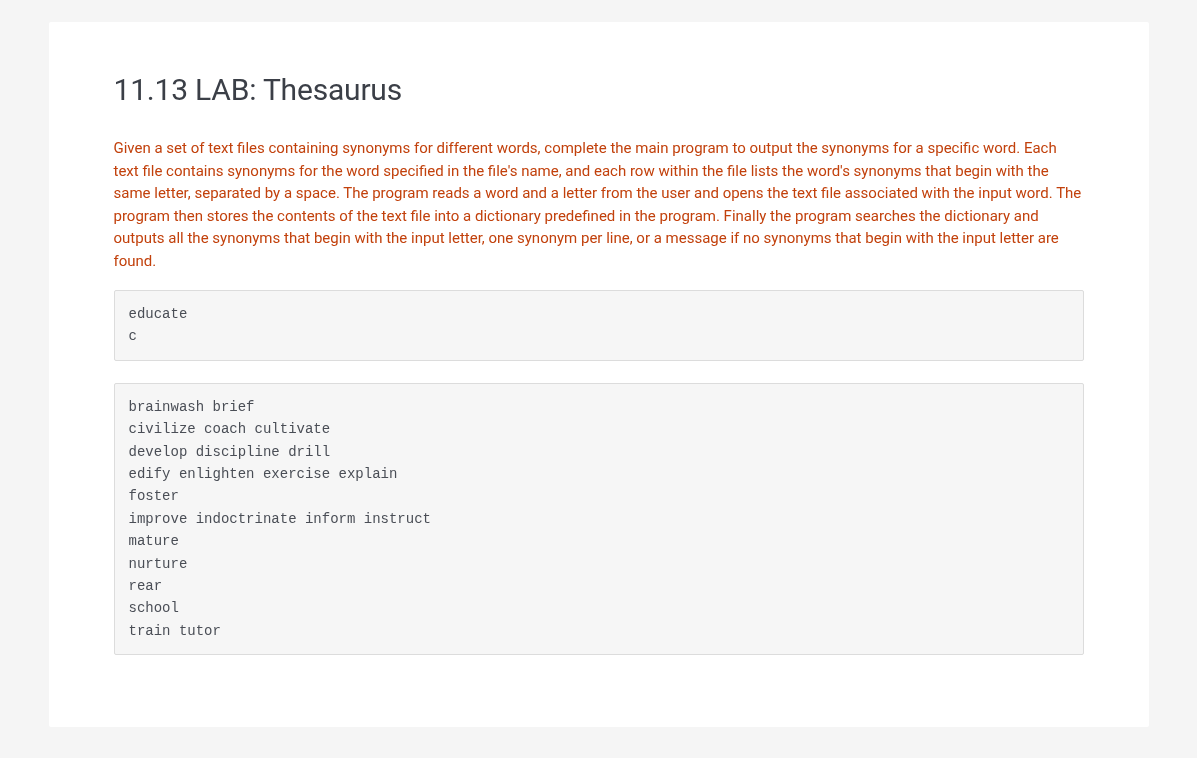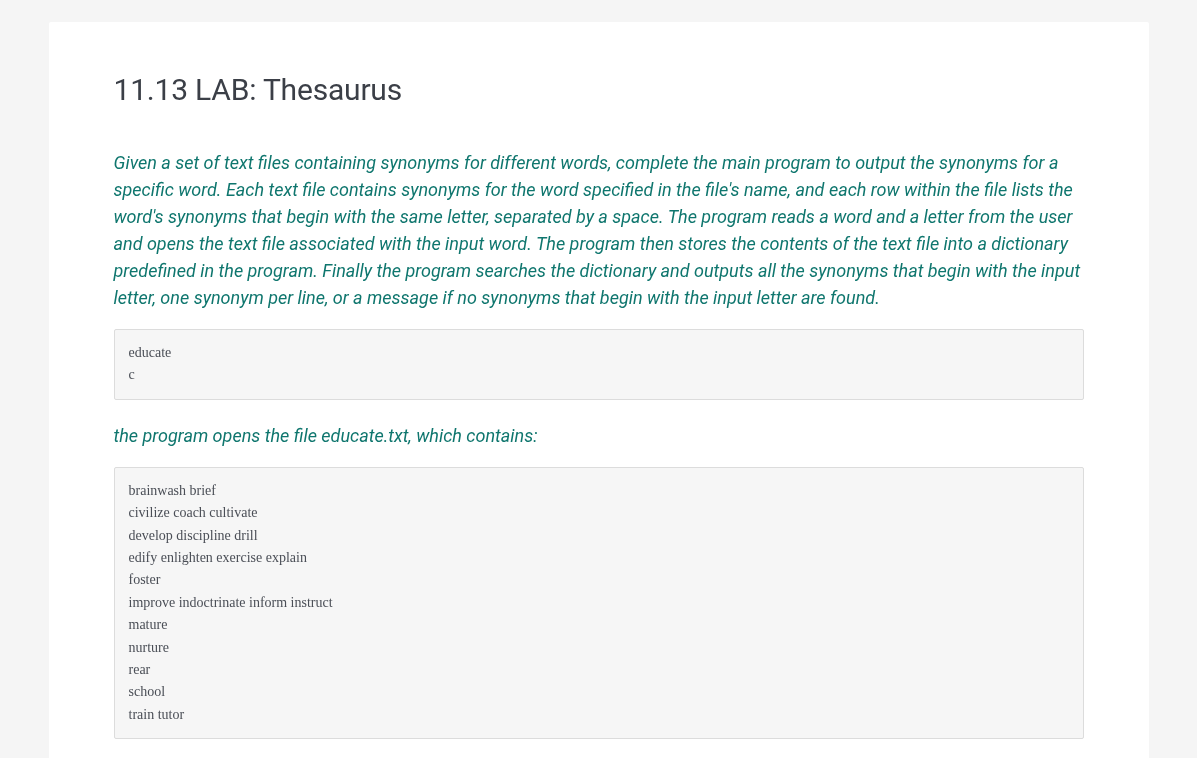--- a/index.html
+++ b/index.html
@@ -17,35 +17,34 @@
       max-width: 1100px;
       margin: 20px auto 0 auto;
       background: #ffffff;
       padding: 50px 65px 50px 65px;
       border-radius: 2px;
     }
     h1.title {
       font-size: 30px;
       font-weight: 400;
       color: #3b3f47;
-      margin-bottom: 42px;
+      margin-bottom: 30px;
       letter-spacing: -0.2px;
     }
     p.body-text {
-      font-size: 18px;
+      font-size: 15px;
       line-height: 1.5;
-      color: #0f766e;
+      color: #c2410c;
       margin-bottom: 18px;
-      font-style: italic;
     }
     pre.code-block {
       background-color: #f6f6f6;
       border: 1px solid #dcdcdc;
       padding: 12px 14px;
-      font-family: Liberation Serif, serif;
+      font-family: Liberation Mono, monospace;
       font-size: 14px;
       line-height: 1.6;
       color: #4a4e56;
       white-space: pre;
       overflow-x: auto;
       margin-bottom: 22px;
       border-radius: 2px;
     }
   </style>
 </head>
@@ -55,21 +54,20 @@
 
   <h1 class="title">11.13 LAB: Thesaurus</h1>
 
   <p class="body-text">Given a set of text files containing synonyms for different words, complete the main program to output the synonyms for a specific word. Each text file contains synonyms for the word specified in the file's name, and each row within the file lists the word's synonyms that begin with the same letter, separated by a space. The program reads a word and a letter from the user and opens the text file associated with the input word. The program then stores the contents of the text file into a dictionary predefined in the program. Finally the program searches the dictionary and outputs all the synonyms that begin with the input letter, one synonym per line, or a message if no synonyms that begin with the input letter are found.</p>
 
 
 
   <pre class="code-block">educate
 c</pre>
 
-  <p class="body-text">the program opens the file educate.txt, which contains:</p>
 
   <pre class="code-block">brainwash brief
 civilize coach cultivate
 develop discipline drill
 edify enlighten exercise explain
 foster
 improve indoctrinate inform instruct
 mature
 nurture
 rear

